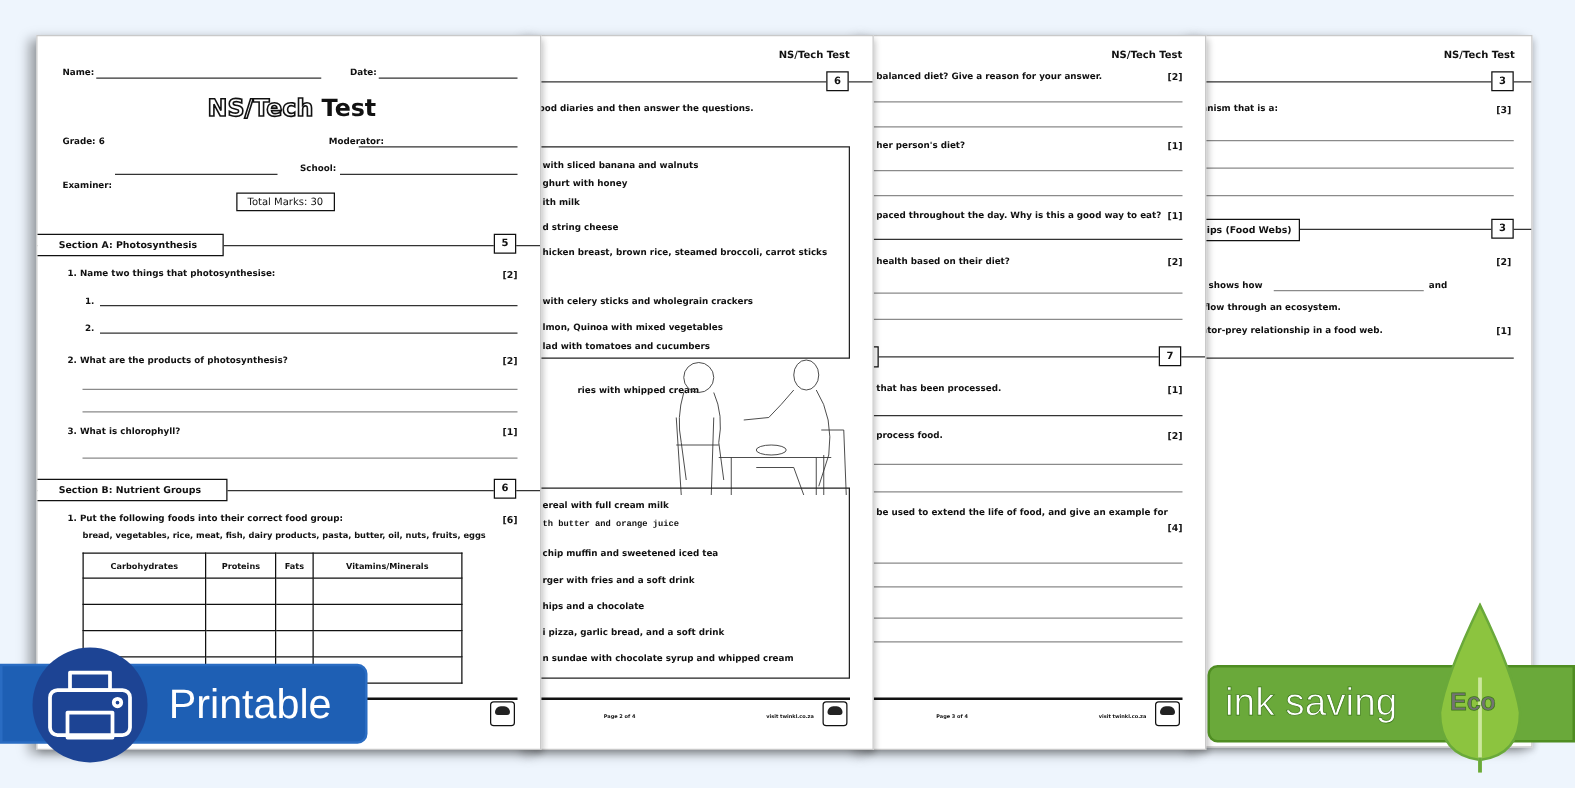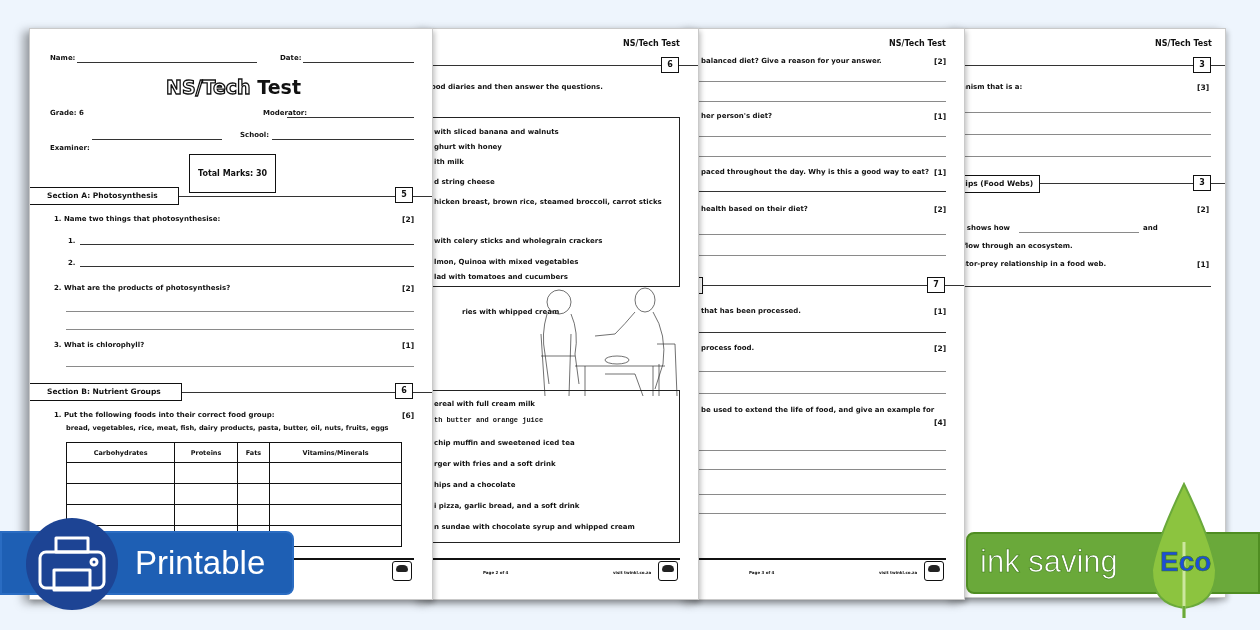--- a/index.html
+++ b/index.html
@@ -40,21 +40,21 @@
     content: ""; position: absolute; left: 3px; top: 3px; width: 12px; height: 7px; background: #222; border-radius: 6px 6px 3px 3px;
   }
   .diary-box { position: absolute; border: 1.5px solid #222; background: transparent; }
   table.food { position: absolute; border-collapse: collapse; }
   table.food th, table.food td { border: 1px solid #111; font-size: 6.5px; font-weight: bold; text-align: center; }
   table.food th { height: 20px; }
   table.food td { height: 21px; }
   .title-main { position: absolute; font-size: 19px; font-weight: bold; white-space: nowrap; }
   .title-outline { color: #fff; -webkit-text-stroke: 1.3px #111; }
   .total-box {
-    position: absolute; border: 1.5px solid #111; font-size: 8px; font-weight: bold; padding: 14px 8px; white-space: nowrap;
+    position: absolute; border: 1.5px solid #111; font-size: 8px; font-weight: normal; padding: 2px 8px; white-space: nowrap;
   }
   
   .printable-bar {
     position: absolute; left: 0; top: 531px; width: 294px; height: 64px;
     background: #1e5fb4; border-radius: 0 8px 8px 0; border: 2px solid #2a6cc2;
   }
   .printable-circle {
     position: absolute; left: 26px; top: 518px; width: 92px; height: 92px; border-radius: 50%;
     background: #1d4494;
   }
@@ -65,21 +65,21 @@
   .eco-bar {
     position: absolute; left: 966px; top: 532px; width: 294px; height: 62px;
     background: #6aa93a; border-radius: 8px 0 0 8px; border: 2px solid #4f8d22;
   }
   .eco-label {
     position: absolute; left: 980px; top: 545px; font-family: "Liberation Sans", sans-serif;
     color: #fff; font-size: 31px; line-height: 34px; -webkit-text-stroke: 0.6px #3d7a18;
   }
   .eco-word {
     position: absolute; left: 1160px; top: 546px; font-family: "Liberation Sans", sans-serif;
-    color: #1d4ed8; font-size: 28px; font-weight: bold; line-height: 32px; -webkit-text-stroke: 0.6px #3d7a18;
+    color: #737373; font-size: 20px; font-weight: bold; line-height: 32px; -webkit-text-stroke: 0.6px #3d7a18;
   }
 </style>
 </head>
 <body>
 
 <div class="page" style="left:956px; top:28px; width:270px; height:570px;">
   <span class="header-right" style="left:198px; top:10px;">NS/Tech Test</span>
   <div class="hline" style="left:0; top:36px; width:270px;"></div>
   <div class="mark-box" style="left:236px; top:28px;">3</div>
   <span class="txt" style="left:4px; top:55px;">anism that is a:</span>
@@ -222,21 +222,21 @@
   <span class="marks" style="left:372px; top:312px;">[1]</span>
   <div class="gline" style="left:36px; top:337px; width:348px;"></div>
 
   <div class="hline" style="left:0; top:363px; width:404px;"></div>
   <div class="sec-box" style="left:-2px; top:354px;">Section B: Nutrient Groups</div>
   <div class="mark-box" style="left:365px; top:354px;">6</div>
   <span class="txt" style="left:24px; top:383px;">1.  Put the following foods into their correct food group:</span>
   <span class="marks" style="left:372px; top:382px;">[6]</span>
   <span class="txt" style="left:36px; top:396px; font-size:6.6px;">bread, vegetables, rice, meat, fish, dairy products, pasta, butter, oil, nuts, fruits, eggs</span>
 
-  <table class="food" style="left:36px; top:413px; width:336px;">
+  <table class="food" style="left:36px; top:413px; width:304px;">
     <tbody>
         <tr>
       <th>Carbohydrates</th>
       <th>Proteins</th>
       <th>Fats</th>
       <th>Vitamins/Minerals</th>
     </tr>
     <tr>
           <td></td>
           <td></td>

